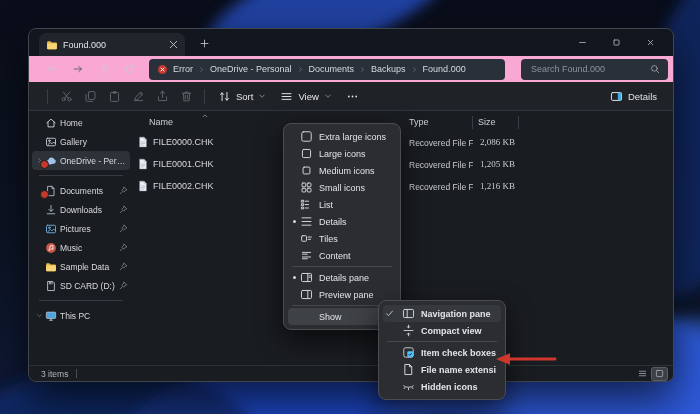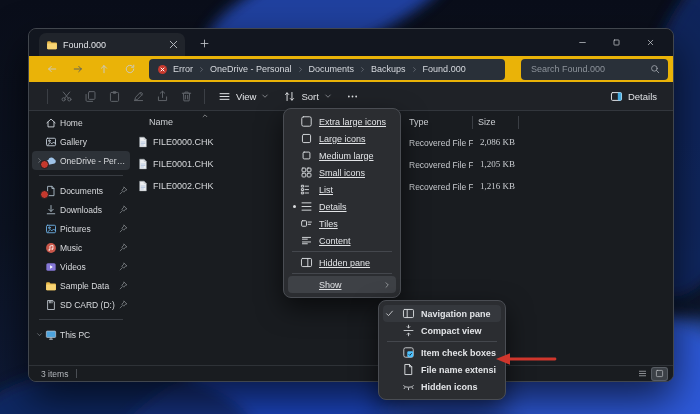--- a/index.html
+++ b/index.html
@@ -24,21 +24,21 @@
   .tab-ico{width:12px;height:12px;flex:0 0 12px;}
   .tab-title{font-size:9px;color:#e3e5e9;flex:1;white-space:nowrap;overflow:hidden;}
   .tab-close{width:13px;height:13px;color:#b6bac0;flex:0 0 13px;}
   .newtab{width:20px;height:20px;margin:0 0 2px 9px;color:#c6c9ce;}
   .newtab .ico{width:11px;height:11px;margin:4px auto;}
   .wincontrols{position:absolute;right:6px;top:0;height:26px;display:flex;}
   .wc{width:34px;height:100%;display:flex;align-items:center;justify-content:center;color:#d7dade;}
   .wc .ico{width:9px;height:9px;}
 
   
-  .navrow{height:26px;background:#eab308;display:flex;align-items:center;
+  .navrow{height:26px;background:#f9a8d4;display:flex;align-items:center;
     padding:0 12px;gap:4px;flex:0 0 26px;}
   .navbtn{width:22px;height:20px;display:flex;align-items:center;justify-content:center;
     color:#c7cbd0;border-radius:4px;}
   .navbtn.disabled{color:#565b61;}
   .navbtn .ico{width:12px;height:12px;}
   .breadcrumb{height:21px;background:#293039;border-radius:4px;width:340px;flex:0 0 340px;
     margin-left:4px;display:flex;align-items:center;padding:0 8px;gap:5px;
     font-size:9px;color:#d6d9de;overflow:hidden;}
   .bc-ico{width:11px;height:11px;flex:0 0 11px;}
   .bc-item{white-space:nowrap;}
@@ -107,21 +107,21 @@
   .sb-line{width:1px;height:9px;background:#4a4e54;margin-left:8px;}
   .toggles{margin-left:auto;display:flex;gap:2px;}
   .toggle{width:15px;height:12px;display:flex;align-items:center;justify-content:center;
     color:#c0c4c8;border-radius:2px;}
   .toggle.active{background:#3c4147;box-shadow:0 0 0 1px #585d64;}
   .toggle .ico{width:9px;height:9px;}
 
   
   .menu{position:absolute;background:#2b2d31;border:1px solid #4a4d53;border-radius:8px;
     box-shadow:0 10px 26px rgba(0,0,0,.6);padding:4px 0;z-index:5;font-size:9px;color:#e2e4e7;}
-  .view-menu{left:283px;top:108px;width:116px;text-decoration:underline;}
+  .view-menu{left:283px;top:123px;width:116px;}
   .show-submenu{left:378px;top:300px;width:126px;font-weight:bold;}
   .mi{height:17px;display:flex;align-items:center;margin:0 4px;border-radius:4px;
     padding-right:5px;position:relative;}
   .mi.hl{background:#3e4146;}
   .mi.hl2{background:#35383d;}
   .mi-mark{width:12px;flex:0 0 12px;display:flex;align-items:center;justify-content:center;}
   .mi-dot{width:3px;height:3px;border-radius:50%;background:#d9dbde;}
   .mi-check{width:9px;height:9px;color:#dfe1e4;}
   .mi-ico{width:13px;height:13px;flex:0 0 13px;color:#d4d7da;margin-right:6px;}
   .show-submenu .mi-ico{margin-left:7px;}
@@ -326,40 +326,40 @@
           </div>
           <div class="tb-action" data-name="delete-button">
             <span class="ico " data-name="delete-icon">
               <svg viewBox="0 0 16 16" fill="none" stroke="currentColor" stroke-width="1.2" stroke-linecap="round" stroke-linejoin="round">
                 <path d="M2.8 4h10.4M6 4V2.6h4V4M4.2 4l.6 9.4h6.4l.6-9.4M6.6 6.5v4.5M9.4 6.5v4.5"></path>
               </svg>
             </span>
           </div>
         </span>
       <div class="tb-sep" data-name="toolbar-separator"></div>
+      <div class="tb-btn" data-name="sort-button">
+        <span class="ico tb-ico" data-name="sort-icon">
+            <svg viewBox="0 0 16 16" fill="none" stroke="currentColor" stroke-width="1.2" stroke-linecap="round" stroke-linejoin="round">
+              <path d="M5 13V3.5M3 5.5L5 3.5l2 2M11 3v9.5M9 10.5l2 2 2-2"></path>
+            </svg>
+          </span>
+        <span data-name="sort-button-label">Sort</span>
+        <span class="ico tb-chev" data-name="chevron-down-icon">
+            <svg viewBox="0 0 16 16" fill="none" stroke="currentColor" stroke-width="1.2" stroke-linecap="round" stroke-linejoin="round">
+              <path d="M3.5 6L8 10.5 12.5 6"></path>
+            </svg>
+          </span>
+      </div>
       <div class="tb-btn" data-name="view-button">
         <span class="ico tb-ico" data-name="view-icon">
             <svg viewBox="0 0 16 16" fill="none" stroke="currentColor" stroke-width="1.2" stroke-linecap="round" stroke-linejoin="round">
               <path d="M2.5 4.5h11M2.5 8h11M2.5 11.5h11"></path>
             </svg>
           </span>
         <span data-name="view-button-label">View</span>
-        <span class="ico tb-chev" data-name="chevron-down-icon">
-            <svg viewBox="0 0 16 16" fill="none" stroke="currentColor" stroke-width="1.2" stroke-linecap="round" stroke-linejoin="round">
-              <path d="M3.5 6L8 10.5 12.5 6"></path>
-            </svg>
-          </span>
-      </div>
-      <div class="tb-btn" data-name="sort-button">
-        <span class="ico tb-ico" data-name="sort-icon">
-            <svg viewBox="0 0 16 16" fill="none" stroke="currentColor" stroke-width="1.2" stroke-linecap="round" stroke-linejoin="round">
-              <path d="M5 13V3.5M3 5.5L5 3.5l2 2M11 3v9.5M9 10.5l2 2 2-2"></path>
-            </svg>
-          </span>
-        <span data-name="sort-button-label">Sort</span>
         <span class="ico tb-chev" data-name="chevron-down-icon">
             <svg viewBox="0 0 16 16" fill="none" stroke="currentColor" stroke-width="1.2" stroke-linecap="round" stroke-linejoin="round">
               <path d="M3.5 6L8 10.5 12.5 6"></path>
             </svg>
           </span>
       </div>
       <div class="tb-btn" data-name="more-options-button">
         <span class="ico tb-ico" data-name="more-icon">
             <svg viewBox="0 0 16 16">
               <circle cx="3.5" cy="8" r="1.1" fill="currentColor"></circle>
@@ -468,35 +468,20 @@
             <span class="sb-exp" data-name="expander-spacer"></span>
             <span class="ico sb-ico" data-name="music-icon">
               <svg viewBox="0 0 16 16">
                 <circle cx="8" cy="8" r="6.6" fill="#c9574a"></circle>
                 <path d="M6.6 10.6V5.4l4-.9v4.9" stroke="#fff" stroke-width="1.1" fill="none"></path>
                 <circle cx="5.6" cy="10.6" r="1.1" fill="#fff"></circle>
                 <circle cx="9.6" cy="9.4" r="1.1" fill="#fff"></circle>
               </svg>
             </span>
             <span class="sb-label" data-name="sidebar-item-label">Music</span>
-            <span class="ico sb-pin" data-name="pin-icon">
-              <svg viewBox="0 0 16 16" fill="none" stroke="currentColor" stroke-width="1.2" stroke-linecap="round" stroke-linejoin="round">
-                <path d="M9 2l5 5-2.6.5L8.5 11 5 7.5l3.4-3.4zM5.5 10.5L2 14" stroke-width="1.1"></path>
-              </svg>
-            </span>
-          </div>
-          <div class="sb-item" data-name="sidebar-item-videos">
-            <span class="sb-exp" data-name="expander-spacer"></span>
-            <span class="ico sb-ico" data-name="videos-icon">
-              <svg viewBox="0 0 16 16">
-                <rect x="1.8" y="3" width="12.4" height="10" rx="2" fill="#8577d6"></rect>
-                <path d="M6.8 5.8v4.4L10.4 8z" fill="#fff"></path>
-              </svg>
-            </span>
-            <span class="sb-label" data-name="sidebar-item-label">Videos</span>
             <span class="ico sb-pin" data-name="pin-icon">
               <svg viewBox="0 0 16 16" fill="none" stroke="currentColor" stroke-width="1.2" stroke-linecap="round" stroke-linejoin="round">
                 <path d="M9 2l5 5-2.6.5L8.5 11 5 7.5l3.4-3.4zM5.5 10.5L2 14" stroke-width="1.1"></path>
               </svg>
             </span>
           </div>
           <div class="sb-item" data-name="sidebar-item-sample-data">
             <span class="sb-exp" data-name="expander-spacer"></span>
             <span class="ico sb-ico" data-name="folder-icon">
               <svg viewBox="0 0 16 16">
@@ -656,21 +641,21 @@
         </span>
         <span class="mi-label" data-name="menu-item-label">Large icons</span>
       </div>
       <div class="mi" data-name="menu-item-medium-icons">
         <span class="mi-mark" data-name="mark-spacer"></span>
         <span class="mi-ico ico" data-name="medium-icons-icon">
           <svg viewBox="0 0 16 16" fill="none" stroke="currentColor" stroke-width="1.2" stroke-linecap="round" stroke-linejoin="round">
             <rect x="3.8" y="3.8" width="8.4" height="8.4" rx="1.3"></rect>
           </svg>
         </span>
-        <span class="mi-label" data-name="menu-item-label">Medium large</span>
+        <span class="mi-label" data-name="menu-item-label">Medium icons</span>
       </div>
       <div class="mi" data-name="menu-item-small-icons">
         <span class="mi-mark" data-name="mark-spacer"></span>
         <span class="mi-ico ico" data-name="small-icons-icon">
           <svg viewBox="0 0 16 16" fill="none" stroke="currentColor" stroke-width="1.2" stroke-linecap="round" stroke-linejoin="round">
             <rect x="2.5" y="2.5" width="4.6" height="4.6" rx="1"></rect>
             <rect x="8.9" y="2.5" width="4.6" height="4.6" rx="1"></rect>
             <rect x="2.5" y="8.9" width="4.6" height="4.6" rx="1"></rect>
             <rect x="8.9" y="8.9" width="4.6" height="4.6" rx="1"></rect>
           </svg>
@@ -715,29 +700,42 @@
       <div class="mi" data-name="menu-item-content">
         <span class="mi-mark" data-name="mark-spacer"></span>
         <span class="mi-ico ico" data-name="content-icon">
           <svg viewBox="0 0 16 16" fill="none" stroke="currentColor" stroke-width="1.2" stroke-linecap="round" stroke-linejoin="round">
             <path d="M3 4.2h10M3 6.4h6M3 9.8h10M3 12h6"></path>
           </svg>
         </span>
         <span class="mi-label" data-name="menu-item-label">Content</span>
       </div>
       <div class="msep" data-name="menu-separator"></div>
-      <div class="mi" data-name="menu-item-preview-pane">
-        <span class="mi-mark" data-name="mark-spacer"></span>
-        <span class="mi-ico ico" data-name="preview-pane-icon">
+      <div class="mi" data-name="menu-item-details-pane">
+        <span class="mi-mark" data-name="selected-bullet">
+          <span class="mi-dot" data-name="selected-bullet-dot"></span>
+        </span>
+        <span class="mi-ico ico" data-name="details-pane-icon">
           <svg viewBox="0 0 16 16" fill="none" stroke="currentColor" stroke-width="1.2" stroke-linecap="round" stroke-linejoin="round">
             <rect x="1.8" y="3" width="12.4" height="10" rx="1.5"></rect>
             <path d="M9.6 3v10"></path>
-          </svg>
-        </span>
-        <span class="mi-label" data-name="menu-item-label">Hidden pane</span>
+            <path d="M11 5.8h1.8M11 7.8h1.8" stroke-width="1"></path>
+          </svg>
+        </span>
+        <span class="mi-label" data-name="menu-item-label">Details pane</span>
+      </div>
+      <div class="mi" data-name="menu-item-preview-pane">
+        <span class="mi-mark" data-name="mark-spacer"></span>
+        <span class="mi-ico ico" data-name="preview-pane-icon">
+          <svg viewBox="0 0 16 16" fill="none" stroke="currentColor" stroke-width="1.2" stroke-linecap="round" stroke-linejoin="round">
+            <rect x="1.8" y="3" width="12.4" height="10" rx="1.5"></rect>
+            <path d="M9.6 3v10"></path>
+          </svg>
+        </span>
+        <span class="mi-label" data-name="menu-item-label">Preview pane</span>
       </div>
       <div class="msep" data-name="menu-separator"></div>
       <div class="mi hl" data-name="menu-item-show">
         <span class="mi-mark" data-name="mark-spacer"></span>
         <span class="mi-ico ico" data-name="icon-spacer"></span>
         <span class="mi-label" data-name="menu-item-label">Show</span>
         <span class="ico mi-sub" data-name="chevron-right-small-icon">
           <svg viewBox="0 0 16 16" fill="none" stroke="currentColor" stroke-width="1.2" stroke-linecap="round" stroke-linejoin="round">
             <path d="M6 3.5L10.5 8 6 12.5"></path>
           </svg>

